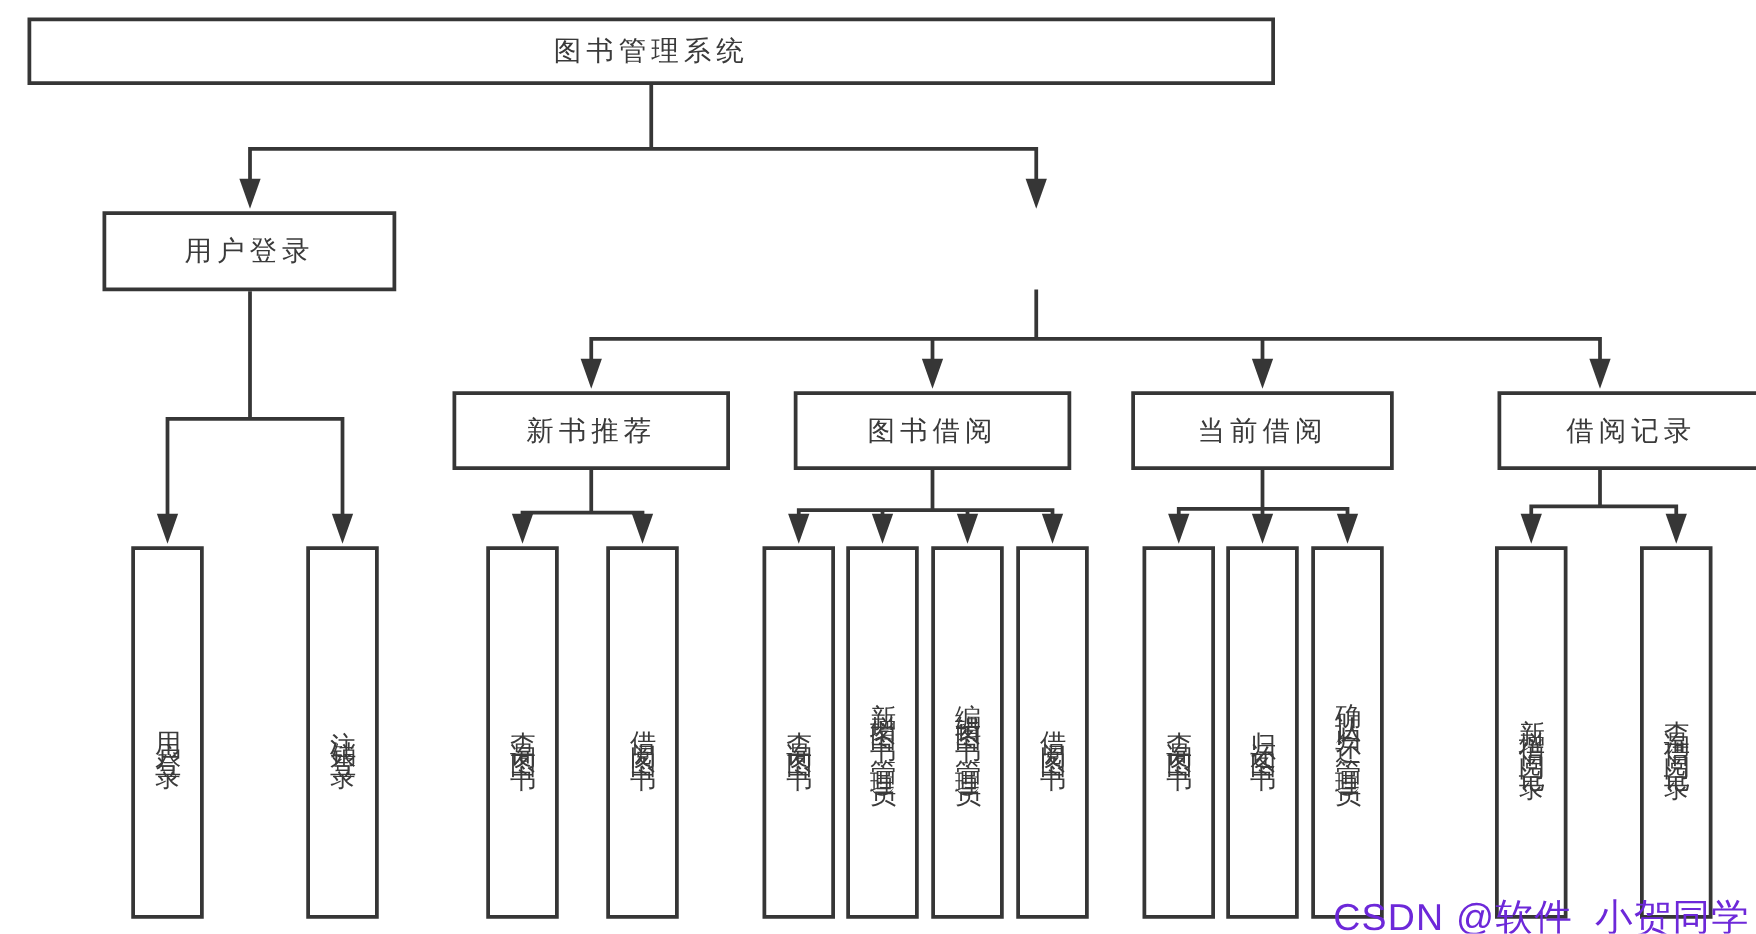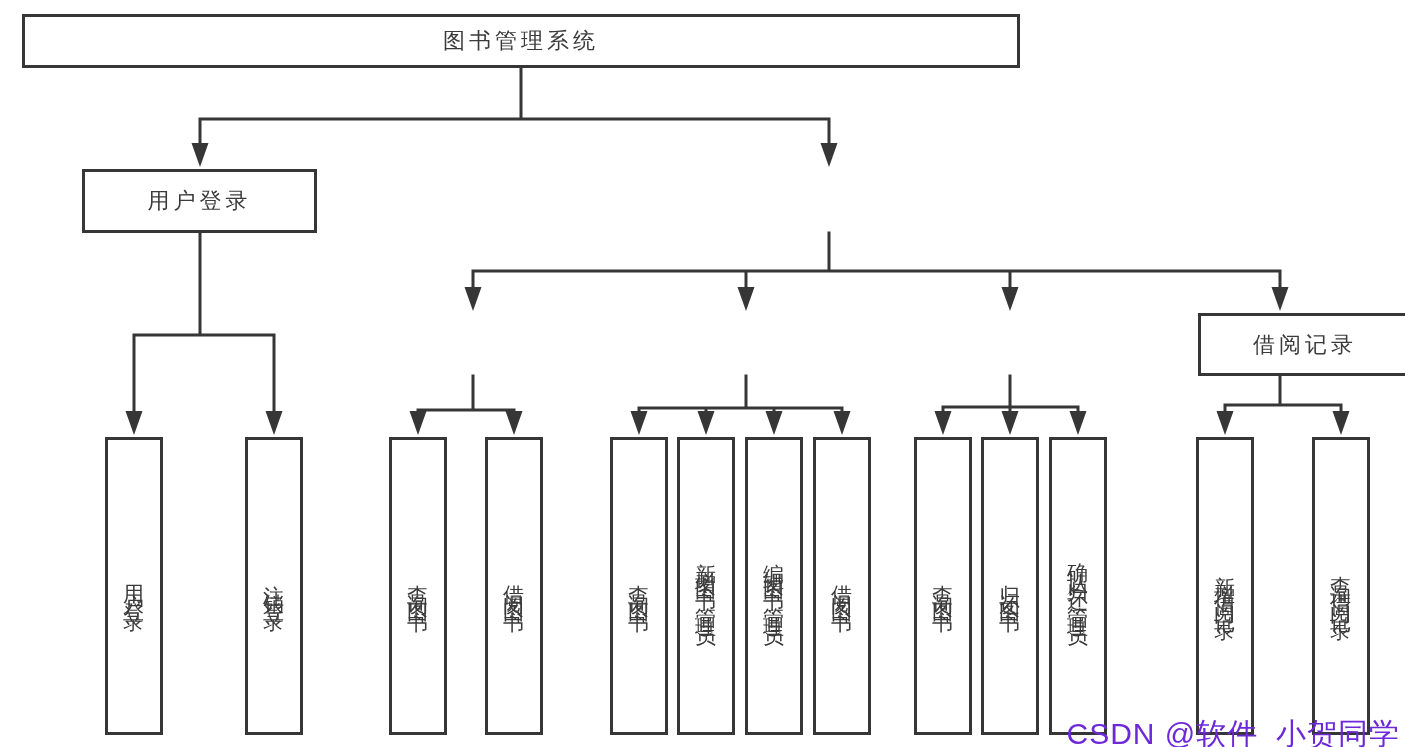--- a/index.html
+++ b/index.html
@@ -104,20 +104,29 @@
   </svg>
 
   <div class="hbox" style="left:22px; top:14px; width:998px; height:54px;">
     <span class="lbl">图书管理系统</span>
   </div>
 
   <div class="hbox" style="left:82px; top:169px; width:235px; height:64px;">
     <span class="lbl">用户登录</span>
   </div>
 
+  <div class="hbox" style="left:362px; top:313px; width:222px; height:63px;">
+    <span class="lbl">新书推荐</span>
+  </div>
+  <div class="hbox" style="left:635px; top:313px; width:222px; height:63px;">
+    <span class="lbl">图书借阅</span>
+  </div>
+  <div class="hbox" style="left:905px; top:313px; width:210px; height:63px;">
+    <span class="lbl">当前借阅</span>
+  </div>
   <div class="hbox" style="left:1173px; top:313px; width:214px; height:63px;margin-left:25px;">
     <span class="lbl">借阅记录</span>
   </div>
 
   <div class="vbox" style="left:105px;">
     <span class="vlbl">用户登录</span>
   </div>
   <div class="vbox" style="left:245px;">
     <span class="vlbl">注销登录</span>
   </div>

